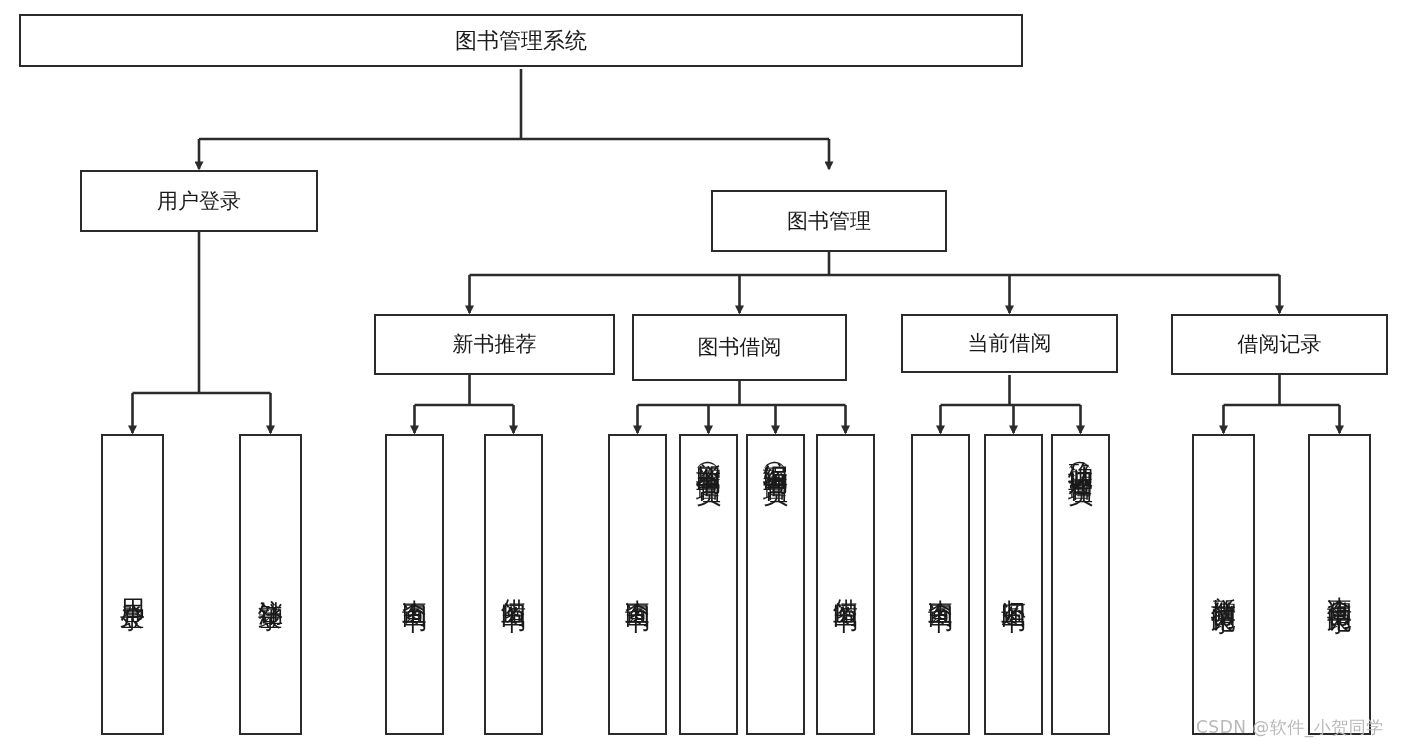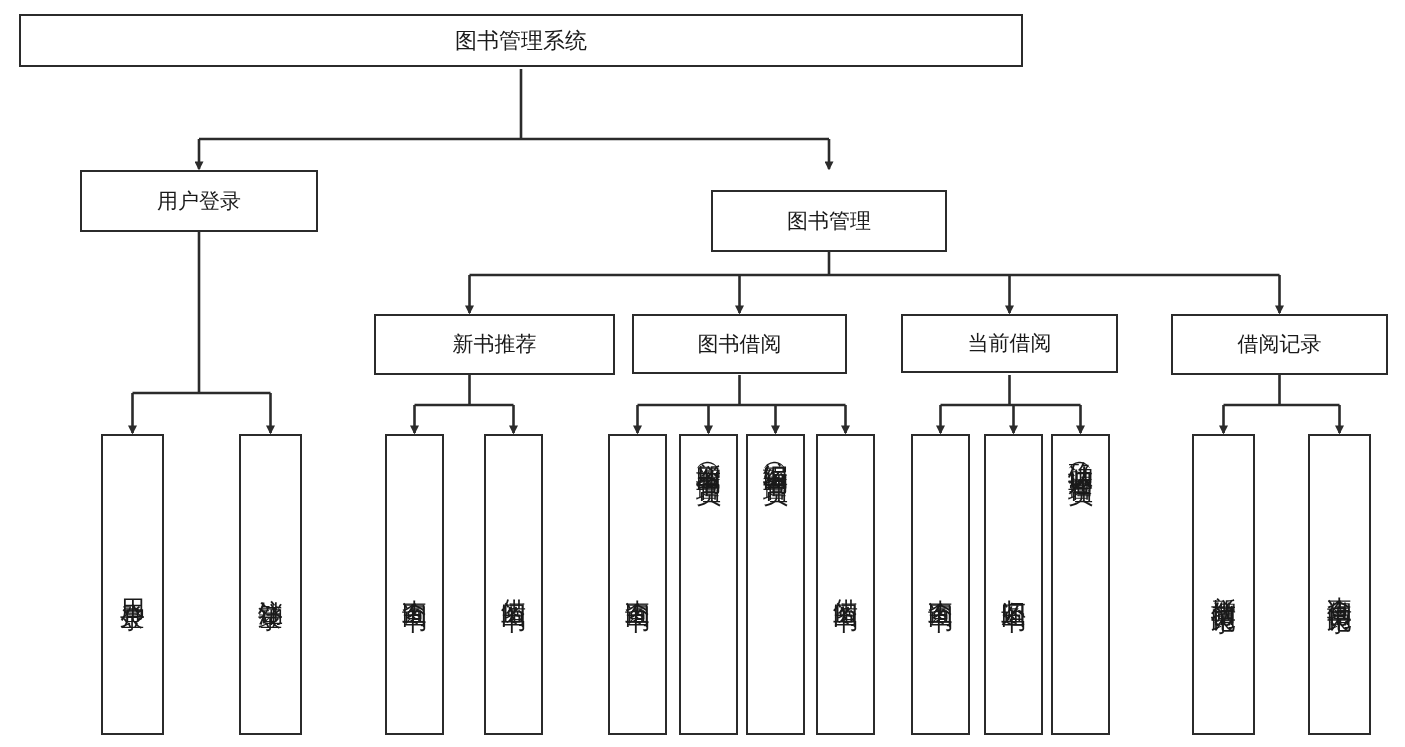--- a/index.html
+++ b/index.html
@@ -128,21 +128,21 @@
       </div>
       <div class="node level1 horiz" style="left: 80px; top: 170px; width: 238px; height: 62px;">
         <span class="lbl">用户登录</span>
       </div>
       <div class="node level1 horiz" style="left: 711px; top: 170px; width: 236px; height: 62px; margin-top: 20px;">
         <span class="lbl">图书管理</span>
       </div>
       <div class="node level2 horiz" style="left: 361px; top: 314px; width: 241px; height: 61px; margin-left: 13px;">
         <span class="lbl">新书推荐</span>
       </div>
-      <div class="node level2 horiz" style="left: 632px; top: 314px; width: 215px; height: 60px;">
+      <div class="node level2 horiz" style="left: 632px; top: 314px; width: 215px; height: 67px;">
         <span class="lbl">图书借阅</span>
       </div>
       <div class="node level2 horiz" style="left: 901px; top: 314px; width: 217px; height: 59px;">
         <span class="lbl">当前借阅</span>
       </div>
       <div class="node level2 horiz" style="left: 1171px; top: 314px; width: 217px; height: 61px; justify-content: center;">
         <span class="lbl">借阅记录</span>
       </div>
       <div class="node level3 vert mid" style="left: 101px; top: 434px; width: 63px; height: 301px;">
         <span class="lbl">用户登录</span>
@@ -178,13 +178,14 @@
         <span class="lbl">确认归还（管理员）</span>
       </div>
       <div class="node level3 vert mid" style="left: 1192px; top: 434px; width: 63px; height: 301px;">
         <span class="lbl">新增借阅记录</span>
       </div>
       <div class="node level3 vert mid" style="left: 1308px; top: 434px; width: 63px; height: 301px;">
         <span class="lbl">查询借阅记录</span>
       </div>
     </div>
 
+  <div class="watermark" style="left: 1196px; top: 716px;">CSDN @软件_小贺同学</div>
 </div>
 
 </body></html>

